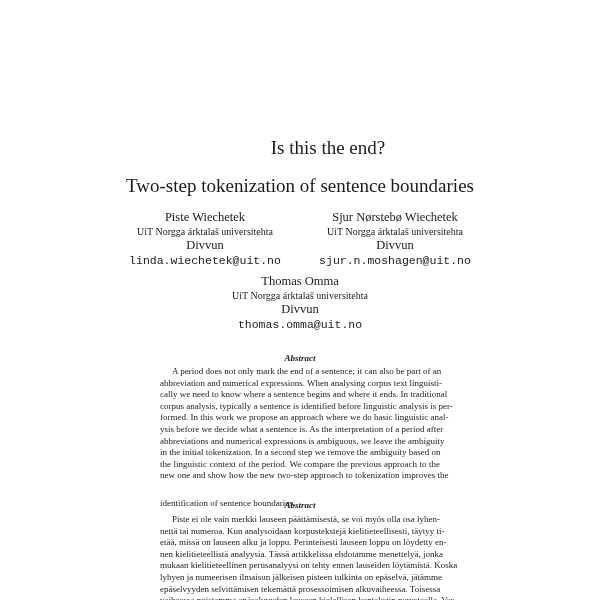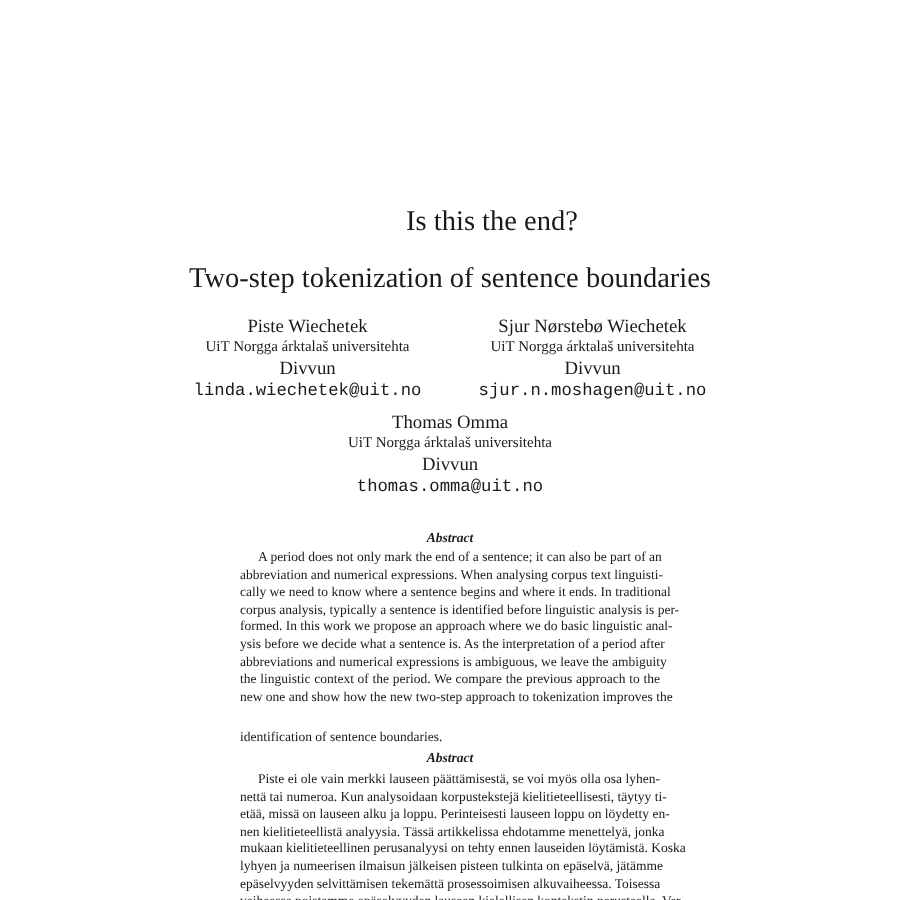--- a/index.html
+++ b/index.html
@@ -45,20 +45,21 @@
 
 <div class="abs-head" style="top:352px;">Abstract</div>
 <div class="abs-body" style="top:366px;">
   <span class="line first">A period does not only mark the end of a sentence; it can also be part of an</span>
   <span class="line">abbreviation and numerical expressions. When analysing corpus text linguisti-</span>
   <span class="line">cally we need to know where a sentence begins and where it ends. In traditional</span>
   <span class="line">corpus analysis, typically a sentence is identified before linguistic analysis is per-</span>
   <span class="line">formed. In this work we propose an approach where we do basic linguistic anal-</span>
   <span class="line">ysis before we decide what a sentence is. As the interpretation of a period after</span>
   <span class="line">abbreviations and numerical expressions is ambiguous, we leave the ambiguity</span>
+  <span class="line">in the initial tokenization. In a second step we remove the ambiguity based on</span>
   <span class="line">the linguistic context of the period. We compare the previous approach to the</span>
   <span class="line">new one and show how the new two-step approach to tokenization improves the</span>
   <span class="line last">identification of sentence boundaries.</span>
 </div>
 
 <div class="abs-head" style="top:499px;">Abstract</div>
 <div class="abs-body" style="top:514px;">
   <span class="line first">Piste ei ole vain merkki lauseen päättämisestä, se voi myös olla osa lyhen-</span>
   <span class="line">nettä tai numeroa. Kun analysoidaan korpustekstejä kielitieteellisesti, täytyy ti-</span>
   <span class="line">etää, missä on lauseen alku ja loppu. Perinteisesti lauseen loppu on löydetty en-</span>

